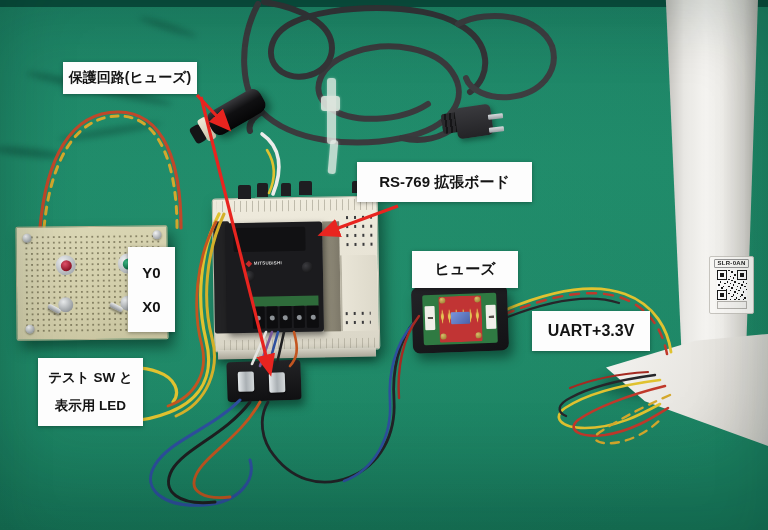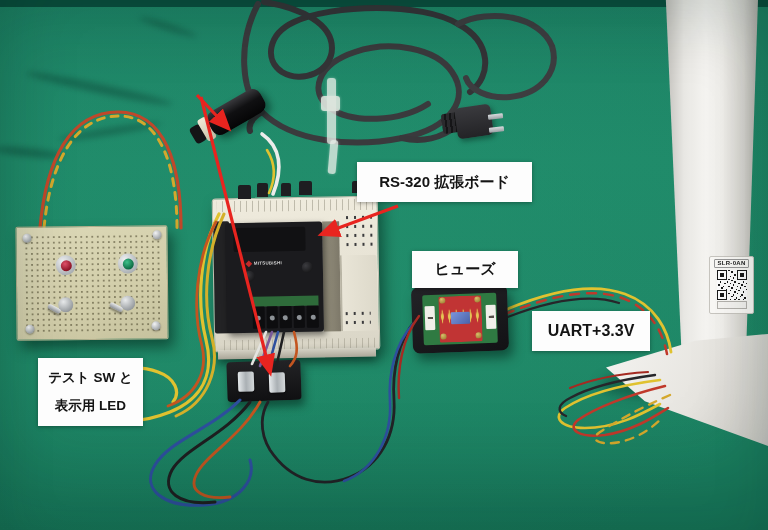--- a/index.html
+++ b/index.html
@@ -321,26 +321,31 @@
       <path d="M260,402 C240,438 205,455 196,475 C188,492 205,500 230,497" stroke="#c35520" stroke-width="2.8"></path>
 
       <path d="M416,320 C398,340 392,372 394,400 C396,435 380,465 350,477 C320,489 290,480 270,450 C258,430 262,412 268,402" stroke="#222226" stroke-width="2.8"></path>
       <path d="M413,324 C395,344 388,374 390,402 C392,438 374,470 344,481" stroke="#2e4f9e" stroke-width="2.6"></path>
       <path d="M419,316 C402,338 397,370 399,398" stroke="#a52a22" stroke-width="2.4"></path>
     </g>
   </svg>
 
   <div id="vignette"></div>
 
-  <div class="label" id="lbl-expansion">RS-320 拡張ボード</div>
+  <div class="label" id="lbl-protect">保護回路(ヒューズ)</div>
+  <div class="label" id="lbl-expansion">RS-769 拡張ボード</div>
   <div class="label" id="lbl-level">ヒューズ</div>
   <div class="label" id="lbl-uart">UART+3.3V</div>
   <div class="label" id="lbl-test">
     <span style="position:static;">テスト SW と</span>
     <span style="position:static;text-align:center;">表示用 LED</span>
+  </div>
+  <div class="label" id="lbl-io">
+    <span style="position:static;">Y0</span>
+    <span style="position:static;">X0</span>
   </div>
 
   <svg width="768" height="530" style="left:0;top:0;">
     <defs>
       <marker id="ah" markerWidth="8" markerHeight="8" refX="5.5" refY="3" orient="auto">
         <path d="M0,0 L7,3 L0,6 z" fill="#e8241f"></path>
       </marker>
     </defs>
     <line x1="197" y1="95" x2="228" y2="128" stroke="#e8241f" stroke-width="3.2" marker-end="url(#ah)"></line>
     <line x1="201" y1="97" x2="270" y2="372" stroke="#e8241f" stroke-width="3.2" marker-end="url(#ah)"></line>

